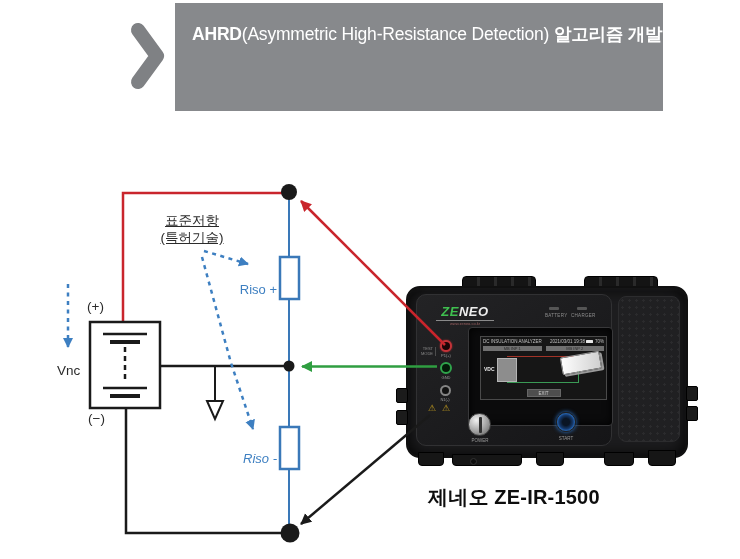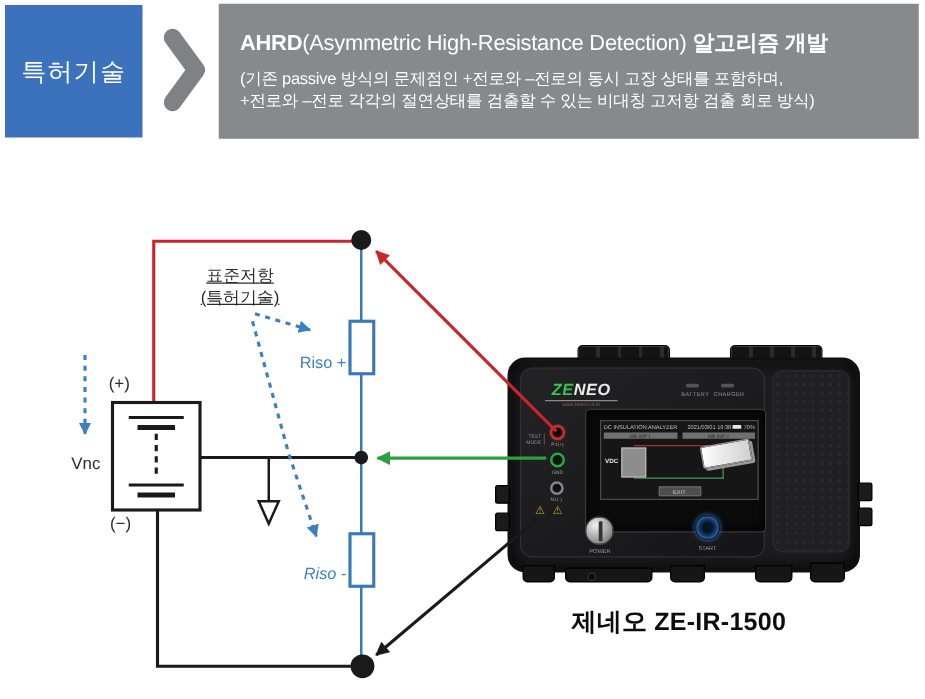--- a/index.html
+++ b/index.html
@@ -3,21 +3,21 @@
 <meta charset="utf-8">
 <style>
   html,body{margin:0;padding:0;background:#fff;}
   *{box-sizing:border-box;font-family:"Liberation Sans",sans-serif;}
   .stage{position:relative;width:740px;height:559px;background:#fff;overflow:hidden;}
 
   
   .badge{position:absolute;left:4px;top:4px;width:110px;height:106px;background:#3b72bb;
          color:#fff;font-size:20px;display:flex;align-items:center;justify-content:center;letter-spacing:1px;}
   .chevron{position:absolute;left:124px;top:20px;width:48px;height:72px;}
-  .headbox{position:absolute;left:175px;top:3px;width:560px;height:108px;background:#87898c;
+  .headbox{position:absolute;left:175px;top:3px;width:488px;height:108px;background:#87898c;
            color:#fff;padding:19px 14px 0 17px;}
   .headtitle{font-size:17.5px;white-space:nowrap;letter-spacing:-0.2px;}
   .headtitle b{font-weight:bold;}
   .headdesc{margin-top:8px;font-size:13.2px;line-height:18px;letter-spacing:-0.2px;}
 
   
   .lab{position:absolute;font-size:13.5px;color:#2b2b2b;z-index:6;}
   .lab-center{text-align:center;line-height:17px;text-decoration:underline;}
   #lab-supply{left:24px;top:243px;width:86px;}
   #lab-res{left:148px;top:212px;width:88px;}
@@ -89,39 +89,34 @@
   .ctl-lbl{text-align:center;font-size:4.5px;color:#9a9a9a;}
 
   .foot{background:#161616;border:1px solid #000;border-radius:0 0 4px 4px;}
   #f1{left:418px;top:452px;width:26px;height:14px;} #f2{left:452px;top:454px;width:70px;height:12px;}
   #f3{left:536px;top:452px;width:28px;height:14px;} #f4{left:604px;top:452px;width:30px;height:14px;}
   #f5{left:648px;top:450px;width:28px;height:16px;}
   .hole{left:470px;top:458px;width:7px;height:7px;border-radius:50%;border:1px solid #333;background:#0d0d0d;}
   .latch{width:12px;height:15px;background:#1b1b1b;border:1px solid #000;border-radius:2px;}
   #lr1{left:686px;top:386px;} #lr2{left:686px;top:406px;} #ll1{left:396px;top:388px;} #ll2{left:396px;top:410px;}
 
-  .caption{position:absolute;left:428px;top:484px;width:230px;text-align:center;z-index:6;
+  .caption{position:absolute;left:428px;top:484px;width:230px;z-index:6;
       font-size:20px;font-weight:bold;color:#0d0d0d;letter-spacing:.2px;}
   .abs{position:absolute;}
 </style>
 </head>
 <body>
 
 <div class="stage">
 
-  <div class="badge">특허기술</div>
   <svg class="chevron" viewBox="0 0 48 72">
     <polyline points="14,10 33,36 14,62" fill="none" stroke="#7f8184" stroke-width="14" stroke-linecap="round" stroke-linejoin="round"></polyline>
   </svg>
   <div class="headbox">
     <div class="headtitle"><b>AHRD</b><span>(Asymmetric High-Resistance Detection) </span><b>알고리즘 개발</b></div>
-    <div class="headdesc">
-      <div>(기존 passive 방식의 문제점인 +전로와 –전로의 동시 고장 상태를 포함하며,</div>
-      <div>+전로와 –전로 각각의 절연상태를 검출할 수 있는 비대칭 고저항 검출 회로 방식)</div>
-    </div>
   </div>
 
   <div class="dev abs dev-handle" id="handle-l"></div>
   <div class="dev abs dev-handle" id="handle-r"></div>
   <div class="dev abs dev-body"></div>
   <div class="dev abs dev-face"></div>
   <div class="dev abs dev-vent"></div>
   <div class="dev abs latch" id="lr1"></div>
   <div class="dev abs latch" id="lr2"></div>
   <div class="dev abs latch" id="ll1"></div>

